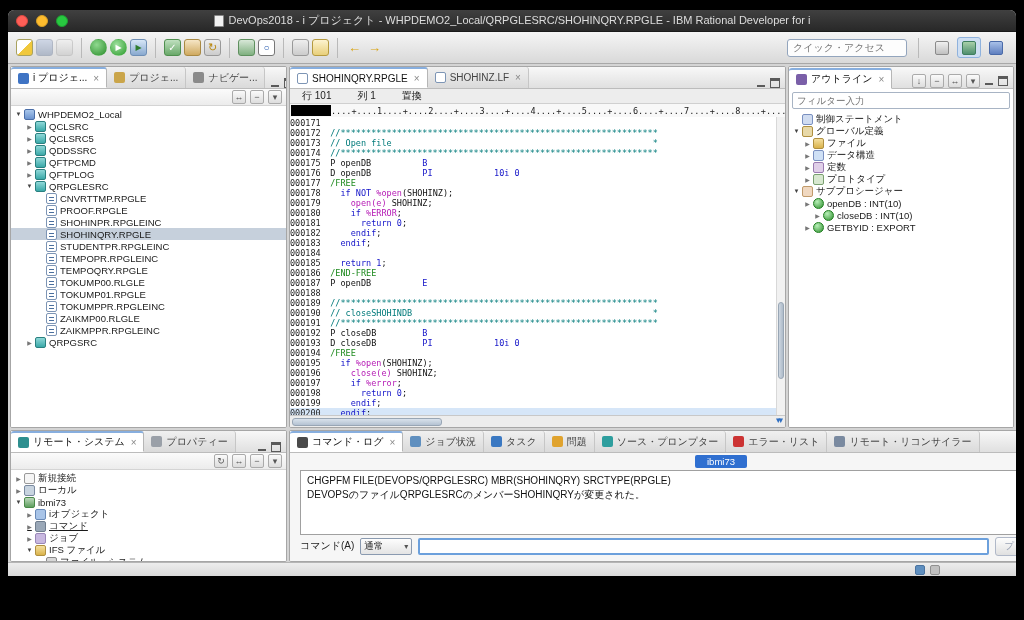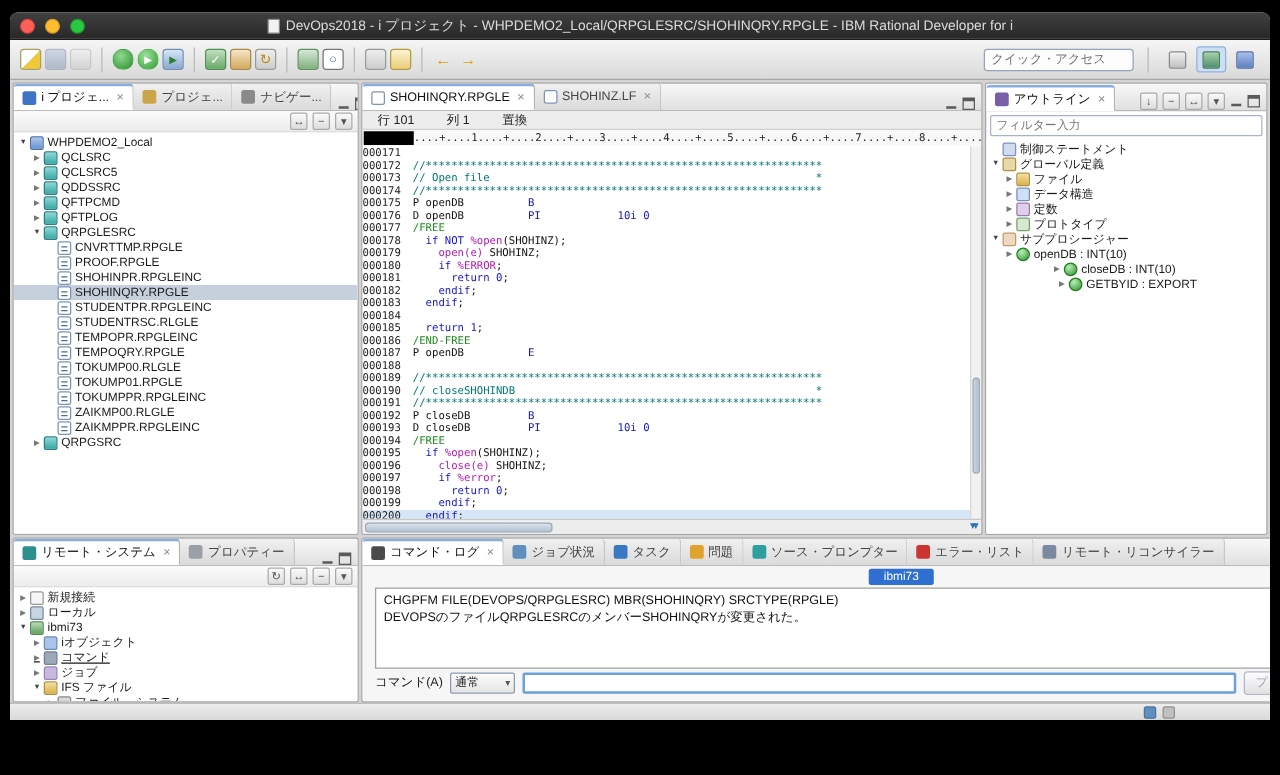--- a/index.html
+++ b/index.html
@@ -276,25 +276,20 @@
         </div>
         <div class="trow sel" data-name="tree-item" style="padding-left: 25px;">
           <span class="arrow" data-name="arrow-spacer"></span>
           <span class="tic" data-name="member-icon"></span>
           <span class="tlab" data-name="tree-item-label">SHOHINQRY.RPGLE</span>
         </div>
         <div class="trow" data-name="tree-item" style="padding-left: 25px;">
           <span class="arrow" data-name="arrow-spacer"></span>
           <span class="tic" data-name="member-icon"></span>
           <span class="tlab" data-name="tree-item-label">STUDENTPR.RPGLEINC</span>
-        </div>
-        <div class="trow" data-name="tree-item" style="padding-left: 25px;">
-          <span class="arrow" data-name="arrow-spacer"></span>
-          <span class="tic" data-name="member-icon"></span>
-          <span class="tlab" data-name="tree-item-label">STUDENTRSC.RLGLE</span>
         </div>
         <div class="trow" data-name="tree-item" style="padding-left: 25px;">
           <span class="arrow" data-name="arrow-spacer"></span>
           <span class="tic" data-name="member-icon"></span>
           <span class="tlab" data-name="tree-item-label">TEMPOPR.RPGLEINC</span>
         </div>
         <div class="trow" data-name="tree-item" style="padding-left: 25px;">
           <span class="arrow" data-name="arrow-spacer"></span>
           <span class="tic" data-name="member-icon"></span>
           <span class="tlab" data-name="tree-item-label">TEMPOQRY.RPGLE</span>
@@ -456,26 +451,26 @@
         <div class="trow" data-name="tree-item" style="padding-left: 3px;">
           <span class="arrow" data-name="collapse-arrow-icon" style="color: rgb(68, 68, 68);">▼</span>
           <span class="tic" data-name="subproc-icon"></span>
           <span class="tlab" data-name="tree-item-label">サブプロシージャー</span>
         </div>
         <div class="trow" data-name="tree-item" style="padding-left: 14px;">
           <span class="arrow" data-name="expand-arrow-icon">▶</span>
           <span class="tic" data-name="procedure-icon"></span>
           <span class="tlab" data-name="tree-item-label">openDB : INT(10)</span>
         </div>
-        <div class="trow" data-name="tree-item" style="padding-left: 24px; margin-left: 28px;">
+        <div class="trow" data-name="tree-item" style="padding-left: 24px;">
           <span class="arrow" data-name="expand-arrow-icon">▶</span>
           <span class="tic" data-name="procedure-icon"></span>
           <span class="tlab" data-name="tree-item-label">closeDB : INT(10)</span>
         </div>
-        <div class="trow" data-name="tree-item" style="padding-left: 14px; margin-left: 42px;">
+        <div class="trow" data-name="tree-item" style="padding-left: 14px;">
           <span class="arrow" data-name="expand-arrow-icon">▶</span>
           <span class="tic" data-name="procedure-icon"></span>
           <span class="tlab" data-name="tree-item-label">GETBYID : EXPORT</span>
         </div>
       </div>
   </div>
 
   <div class="view" id="panel-remote" data-name="remote-systems-panel">
     <div class="tabrow" data-name="remote-tabrow">
       <div id="remote-tabs" style="display:flex" data-name="remote-tabs">

